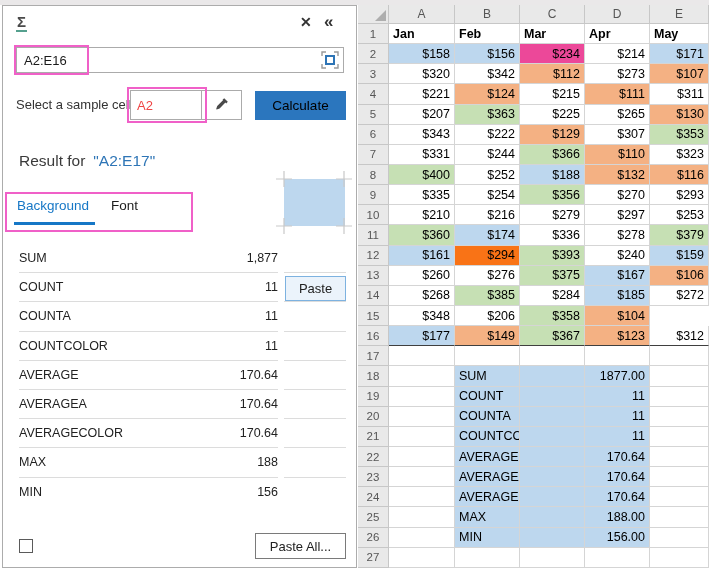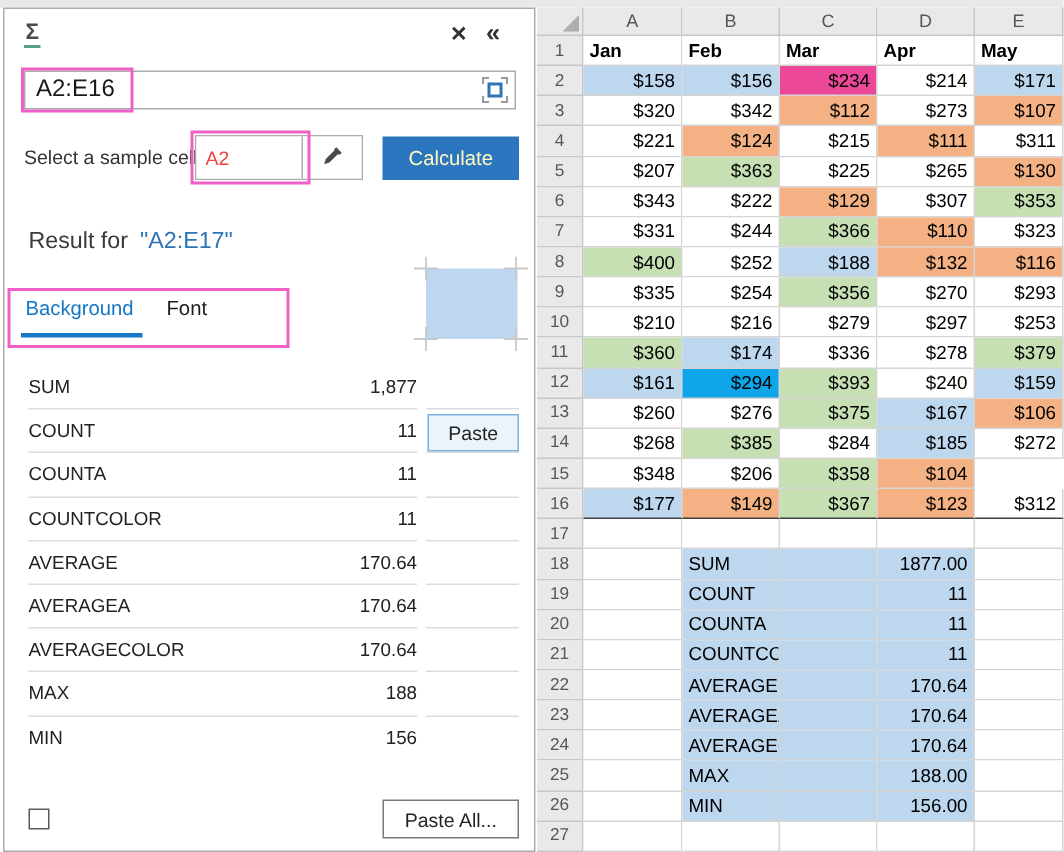--- a/index.html
+++ b/index.html
@@ -11,31 +11,31 @@
   .panel { position:absolute; left:2px; top:5px; width:355px; height:563px;
            background:#fff; border:1px solid #ACACAC; }
   .p-abs { position:absolute; }
   .sigma { left:13px; top:8px; font-size:15px; font-weight:bold; color:#4a4a4a;
            border-bottom:2px solid #55a08e; line-height:15px; padding:0 1px 1px 1px;}
   .ptitle { left:33px; top:9px; font-size:13.5px; color:#383838; }
   .close-x { left:297px; top:8px; font-size:14px; font-weight:bold; color:#333; cursor:pointer;}
   .collapse { left:321px; top:6px; font-size:17px; font-weight:bold; color:#333; cursor:pointer;}
 
   .range-input { left:13px; top:41px; width:328px; height:26px; border:1px solid #ABABAB;
-                 font-size:16px; color:#1a1a1a; padding:0 24px 0 7px;
+                 font-size:13px; color:#1a1a1a; padding:0 24px 0 7px;
                  font-family:"Liberation Sans", sans-serif; }
   .expand-ico { left:318px; top:45px; width:18px; height:18px; }
 
   .sample-label { left:13px; top:91px; font-size:13px; color:#333; }
   .sample-group { left:127px; top:84px; display:flex; border:1px solid #ABABAB; height:30px; }
   .sample-input { width:70px; border:none; outline:none; font-size:13px; padding:0 6px;
                   color:#ef4444; font-family:"Liberation Sans", sans-serif;}
   .dropper-btn { width:40px; border:none; border-left:1px solid #ABABAB; background:#fff;
                  display:flex; align-items:center; justify-content:center; cursor:pointer;}
-  .calc-btn { left:252px; top:85px; width:91px; height:29px; background:#2B76BE; color:#fef9c3;
+  .calc-btn { left:252px; top:85px; width:91px; height:29px; background:#2B76BE; color:#000000;
               border:none; font-size:13.5px; font-family:"Liberation Sans", sans-serif; cursor:pointer;}
 
   .result-for { left:16px; top:146px; font-size:15.5px; color:#3a3a3a; }
   .result-range { color:#2E75B6; margin-left:8px; }
 
   .tab { font-size:13.5px; cursor:pointer; }
   .tab-active { left:14px; top:192px; color:#1677C6; }
   .tab-underline { left:11px; top:216px; width:81px; height:3px; background:#1677C6; }
   .tab-inactive { left:108px; top:192px; color:#1d1d1d; }
 
@@ -278,21 +278,21 @@
       <div class="dc" style="background: rgb(255, 255, 255);">$297</div>
       <div class="dc" style="background: rgb(255, 255, 255);">$253</div>
       <div class="rh">11</div>
       <div class="dc" style="background: rgb(198, 224, 180);">$360</div>
       <div class="dc" style="background: rgb(189, 215, 238);">$174</div>
       <div class="dc" style="background: rgb(255, 255, 255);">$336</div>
       <div class="dc" style="background: rgb(255, 255, 255);">$278</div>
       <div class="dc" style="background: rgb(198, 224, 180);">$379</div>
       <div class="rh">12</div>
       <div class="dc" style="background: rgb(189, 215, 238);">$161</div>
-      <div class="dc" style="background: #0ea5e9;">$294</div>
+      <div class="dc" style="background: #f97316;">$294</div>
       <div class="dc" style="background: rgb(198, 224, 180);">$393</div>
       <div class="dc" style="background: rgb(255, 255, 255);">$240</div>
       <div class="dc" style="background: rgb(189, 215, 238);">$159</div>
       <div class="rh">13</div>
       <div class="dc" style="background: rgb(255, 255, 255);">$260</div>
       <div class="dc" style="background: rgb(255, 255, 255);">$276</div>
       <div class="dc" style="background: rgb(198, 224, 180);">$375</div>
       <div class="dc" style="background: rgb(189, 215, 238);">$167</div>
       <div class="dc" style="background: rgb(244, 177, 131);">$106</div>
       <div class="rh">14</div>

